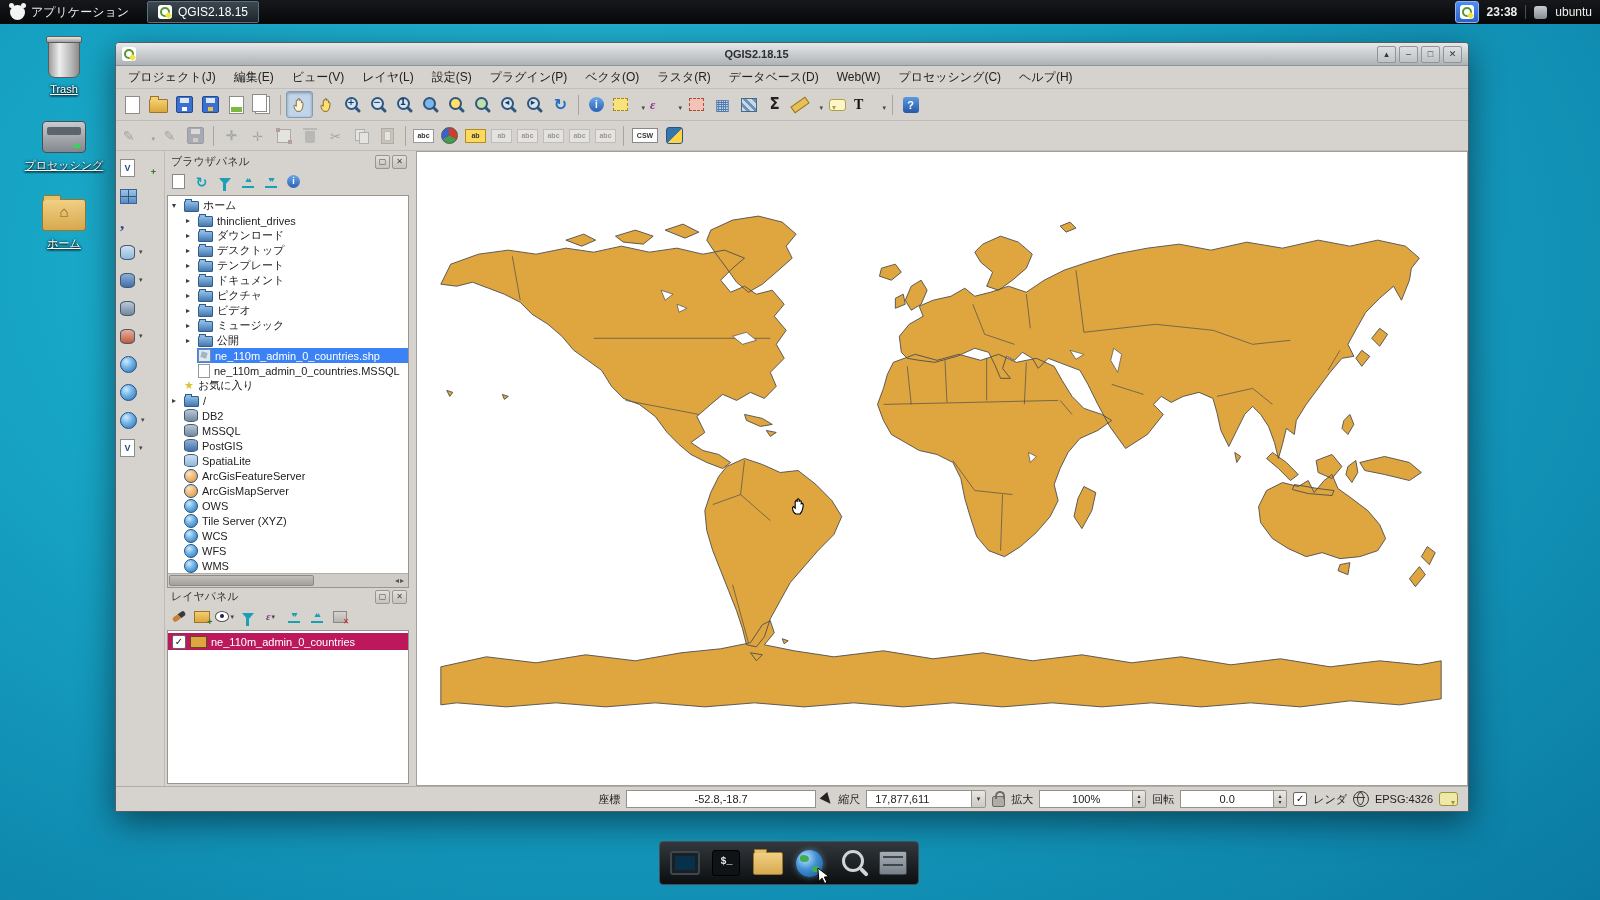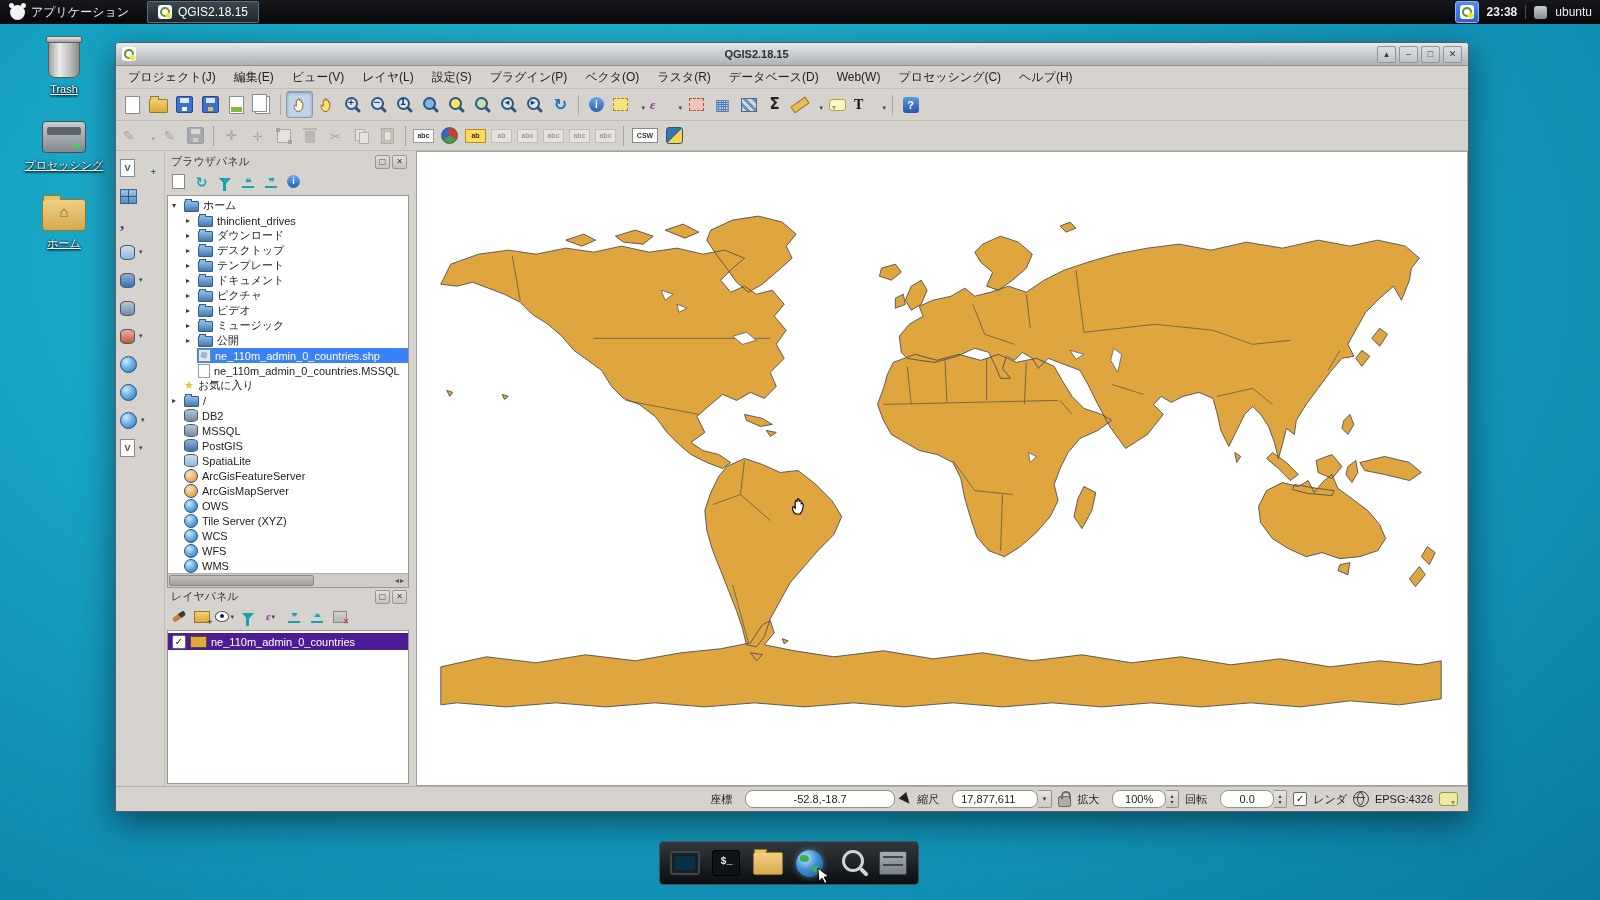--- a/index.html
+++ b/index.html
@@ -173,33 +173,33 @@
   .t-sglobe{width:12px;height:12px;border-radius:50%;background:radial-gradient(circle at 35% 30%,#cfe9ff,#6db1e4 45%,#2b6fb0);border:1px solid #1f5183;}
   .t-sglobe.orange{background:radial-gradient(circle at 35% 30%,#ffe2b8,#f0a festival 0,#e08a2a);background:radial-gradient(circle at 35% 30%,#ffe2b8,#e08a2a);}
   .t-db{width:12px;height:11px;background:linear-gradient(#b9c8d8,#71889e);border:1px solid #44596e;border-radius:6px/3px;}
   .t-db.pg{background:linear-gradient(#8fb0d4,#3f6fae);}
   .t-db.lite{background:linear-gradient(#cfe2f2,#8fb8dc);}
   .tl{white-space:nowrap;overflow:hidden;}
   .hscroll{height:13px;background:#cfcbc6;border-top:1px solid #b3afa9;display:flex;align-items:center;padding:1px;}
   .hthumb{width:60%;height:9px;background:linear-gradient(#c2beb9,#a39f99);border:1px solid #8d8984;border-radius:2px;}
   .harr{margin-left:auto;font-size:8px;color:#555;letter-spacing:1px;padding-right:2px;}
   
-  .lrow{display:flex;align-items:center;gap:4px;height:17px;padding-left:4px;background:#4c1d95;color:#fff;margin-top:2px;}
+  .lrow{display:flex;align-items:center;gap:4px;height:17px;padding-left:4px;background:#be185d;color:#fff;margin-top:2px;}
   .cb{width:12px;height:12px;background:#fff;border:1px solid #666;border-radius:2px;font:bold 10px/11px "DejaVu Sans",sans-serif;color:#111;text-align:center;flex:none;}
   .cb.on::before{content:"\2713";}
   .swatch{width:15px;height:10px;background:#dfa53f;border:1px solid #5e4d1e;flex:none;}
   
   .splitter{width:5px;}
   .canvas{flex:1;position:relative;background:#fff;border:1px solid #a39f99;overflow:hidden;}
   .canvas svg.world{position:absolute;inset:0;width:100%;height:100%;}
   .handcur{position:absolute;left:372px;top:344px;width:20px;height:20px;}
   
   .sbar{height:24px;border-top:1px solid #b0aca7;display:flex;align-items:center;font-size:11px;color:#222;padding:0 10px;gap:6px;}
   .sp{flex:1;}
-  .field{height:16px;background:#fff;border:1px solid #979289;border-radius:8px;display:flex;align-items:center;justify-content:center;padding:0 0;margin-left:7px;}
+  .field{height:16px;background:#fff;border:1px solid #979289;border-radius:0;display:flex;align-items:center;justify-content:center;padding:0 20px;}
   .coordf{width:148px;}
   .scalef{width:76px;position:relative;justify-content:flex-start;padding-left:8px;}
   .combodd{width:13px;height:16px;border:1px solid #979289;border-left:none;background:linear-gradient(#e8e6e3,#cdc9c4);
     font-size:7px;line-height:15px;text-align:center;color:#333;border-radius:0 2px 2px 0;margin-left:-6px;}
   .spinner{width:12px;height:16px;border:1px solid #979289;border-left:none;background:linear-gradient(#e8e6e3,#cdc9c4);
     display:flex;flex-direction:column;align-items:center;justify-content:center;font-size:6px;line-height:6px;color:#333;margin-left:-6px;border-radius:0 2px 2px 0;}
   .magf{width:52px;}
   .rotf{width:52px;}
   .lockic{width:11px;height:9px;background:#b3ae a8;background:#b0aba4;border:1px solid #6e6a64;border-radius:2px;position:relative;margin-top:4px;}
   .lockic::before{content:"";position:absolute;left:1.5px;top:-6px;width:6px;height:6px;border:2px solid #6e6a64;border-bottom:none;border-radius:5px 5px 0 0;}

